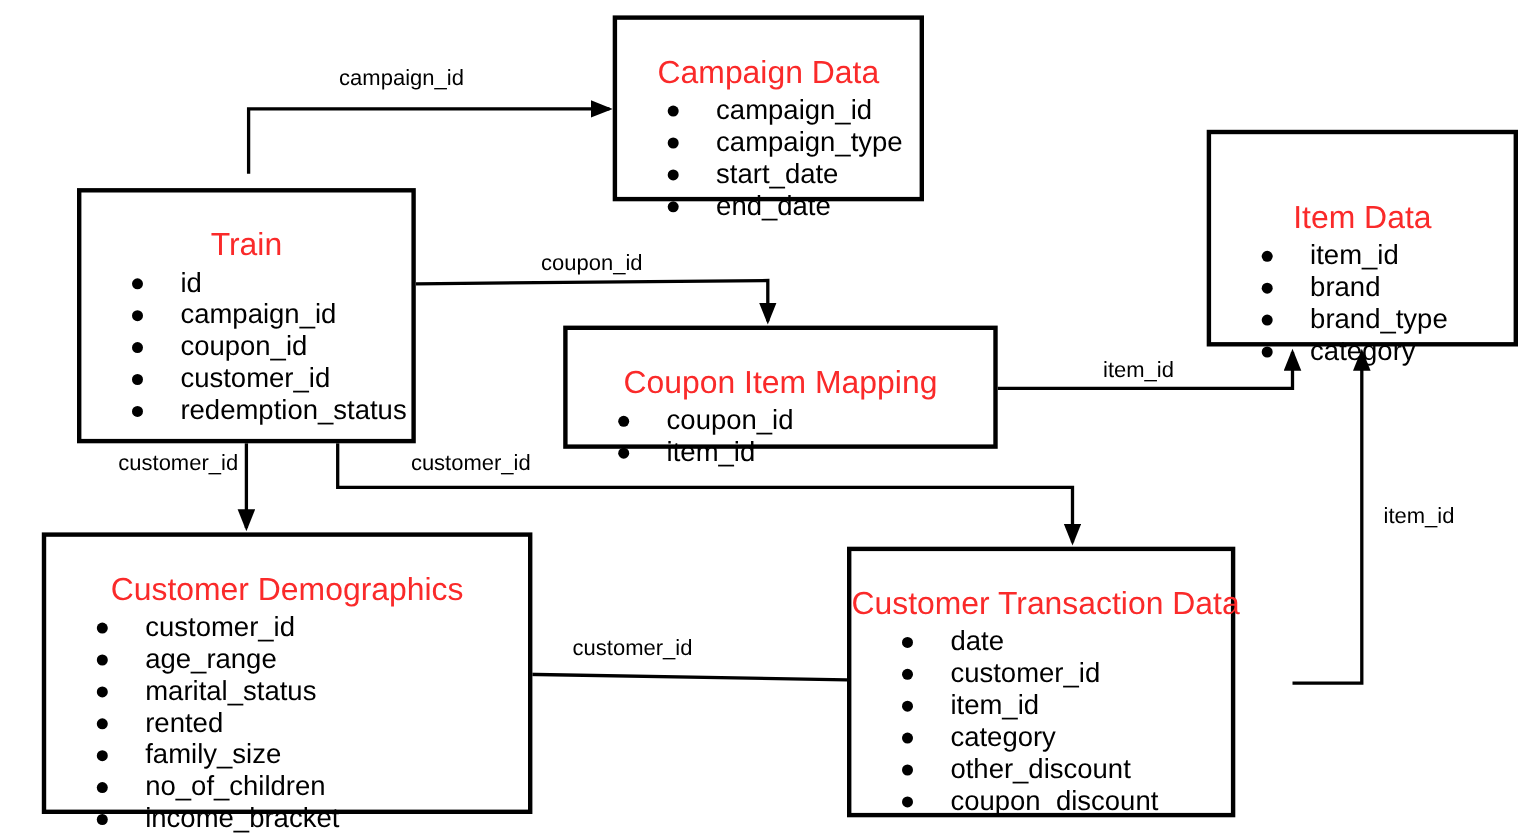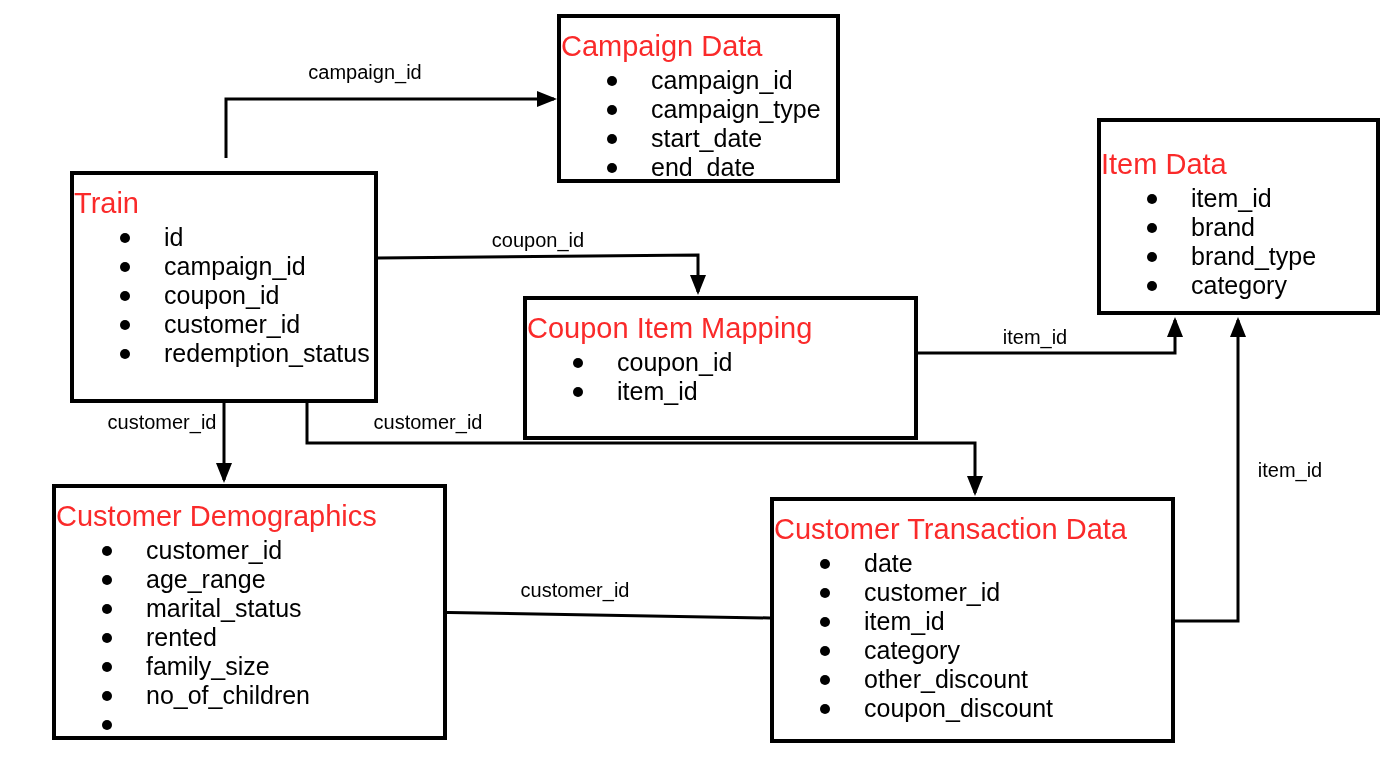--- a/index.html
+++ b/index.html
@@ -37,27 +37,28 @@
     fill: var(--connector, #000);
     stroke: none;
   }
   .entity {
     position: absolute;
     box-sizing: border-box;
     background: #ffffff;
     border: 4px solid var(--entity-border, #000);
     padding-top: 12px;
   }
-  .entity.pt-lg { padding-top: 26px; }
+  .entity.pt-lg { padding-top: 40px; }
   .entity-title {
-    text-align: left;
+    text-align: center;
     color: var(--entity-title, #fa2a2a);
     font-size: 29px;
     line-height: 32px;
     white-space: nowrap;
+    margin-top: 20px;
   }
   ul.fields {
     list-style: none;
     margin: 4px 0 0 0;
     padding: 0;
   }
   ul.fields li {
     display: flex;
     align-items: center;
     height: 29px;
@@ -175,35 +176,35 @@
           <span class="dot"></span>
           <span>brand_type</span>
         </li>
       <li>
           <span class="dot"></span>
           <span>category</span>
         </li>
     </ul>
   </div>
 
-  <div class="entity" style="left:523px;top:296px;width:395px;height:144px">
+  <div class="entity" style="left:512px;top:296px;width:395px;height:112px">
     <div class="entity-title">Coupon Item Mapping</div>
     <ul class="fields">
       <li>
           <span class="dot"></span>
           <span>coupon_id</span>
         </li>
       <li>
           <span class="dot"></span>
           <span>item_id</span>
         </li>
     </ul>
   </div>
 
-  <div class="entity" style="left:52px;top:484px;width:395px;height:256px">
+  <div class="entity" style="left:38px;top:484px;width:446px;height:256px">
     <div class="entity-title">Customer Demographics</div>
     <ul class="fields">
       <li>
           <span class="dot"></span>
           <span>customer_id</span>
         </li>
       <li>
           <span class="dot"></span>
           <span>age_range</span>
         </li>
@@ -218,25 +219,26 @@
       <li>
           <span class="dot"></span>
           <span>family_size</span>
         </li>
       <li>
           <span class="dot"></span>
           <span>no_of_children</span>
         </li>
       <li>
           <span class="dot"></span>
-        </li>
-    </ul>
-  </div>
-
-  <div class="entity" style="left:770px;top:497px;width:405px;height:246px">
+          <span>income_bracket</span>
+        </li>
+    </ul>
+  </div>
+
+  <div class="entity" style="left:770px;top:497px;width:353px;height:246px">
     <div class="entity-title">Customer Transaction Data</div>
     <ul class="fields">
       <li>
           <span class="dot"></span>
           <span>date</span>
         </li>
       <li>
           <span class="dot"></span>
           <span>customer_id</span>
         </li>

